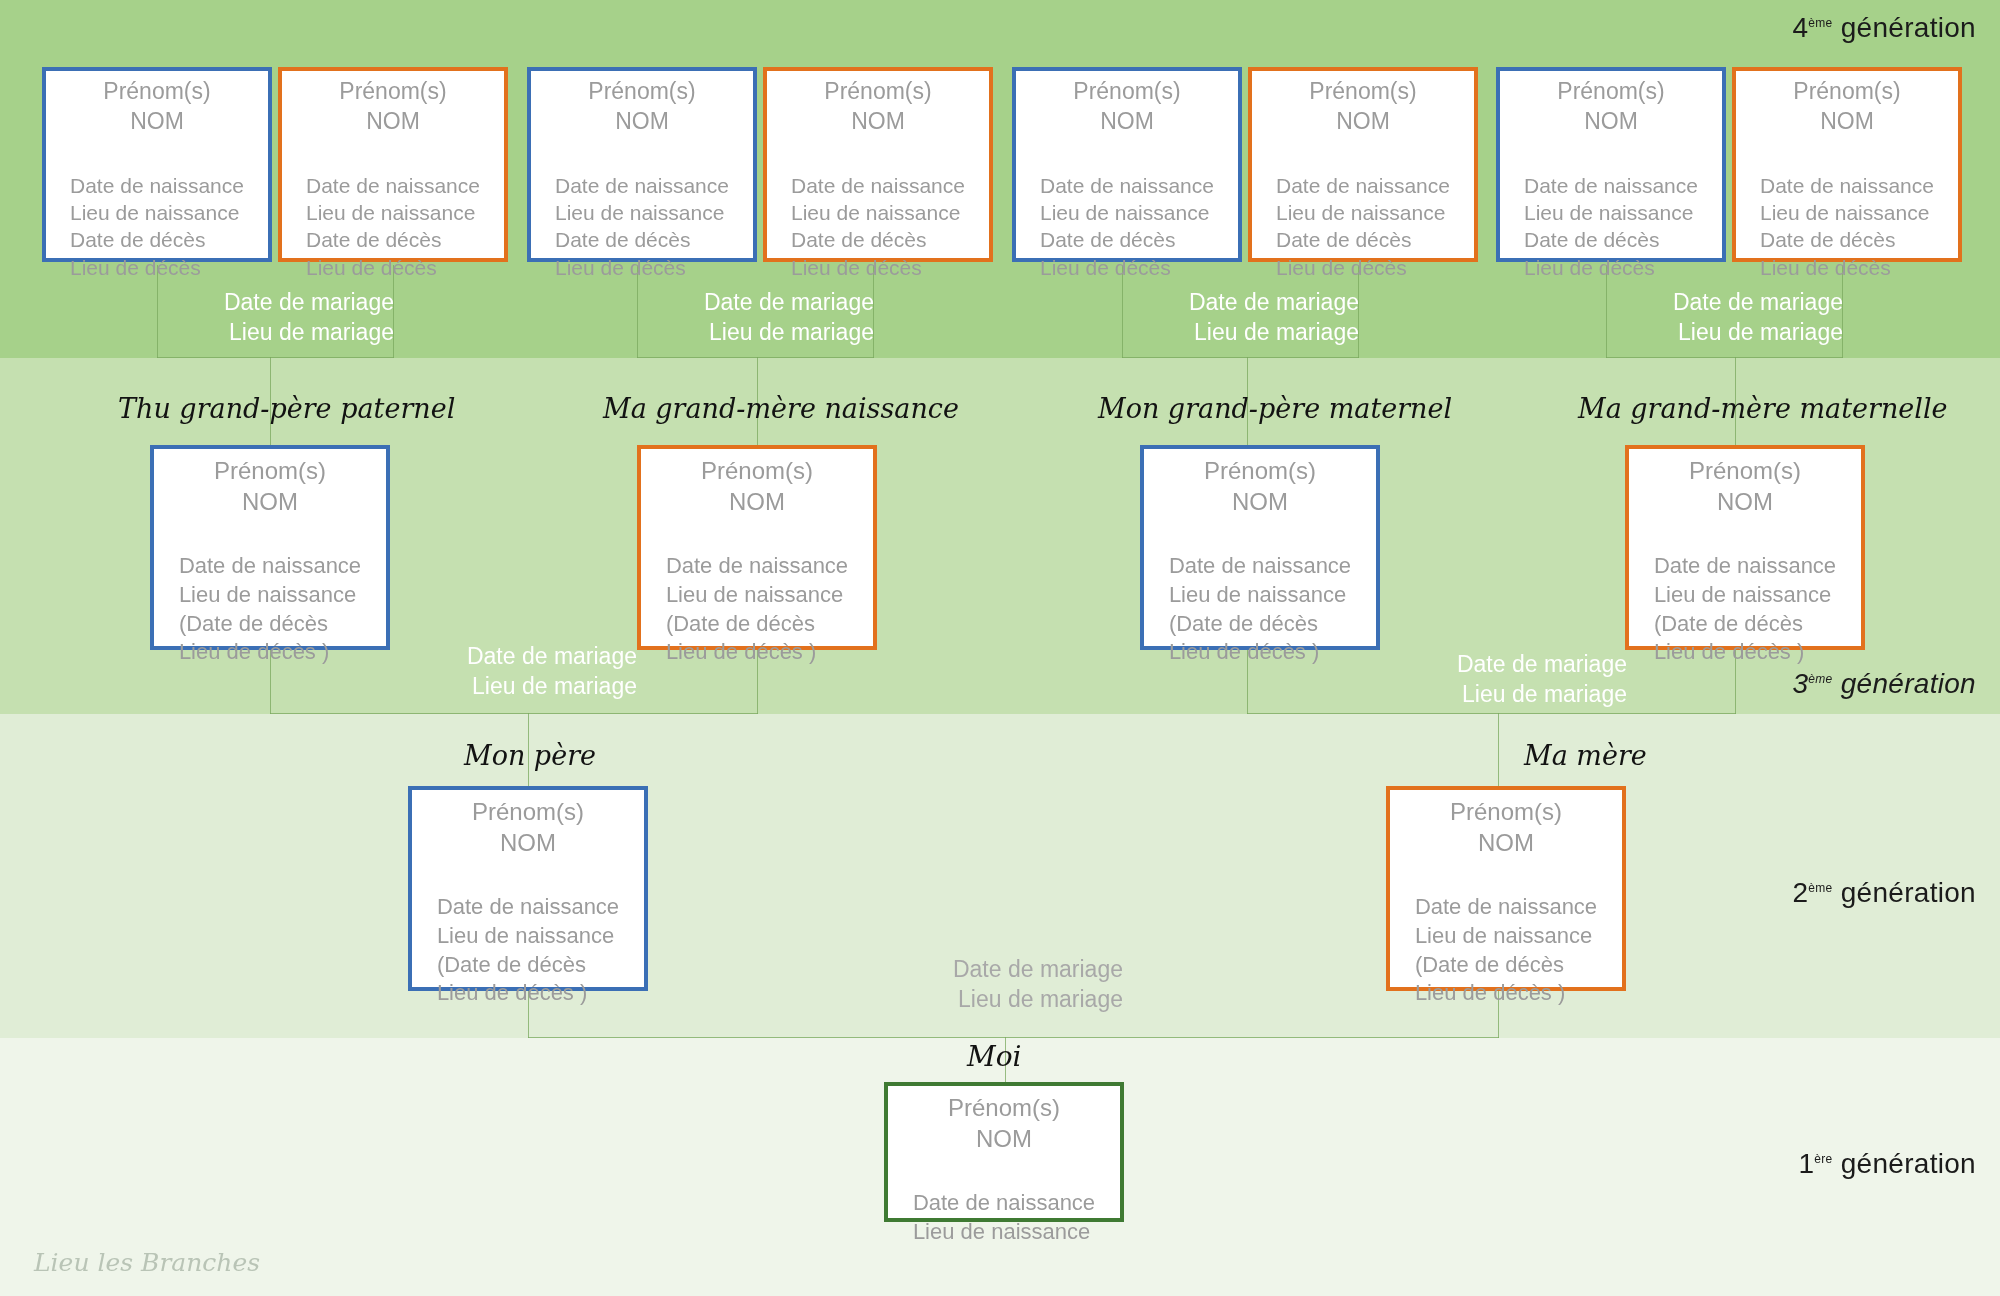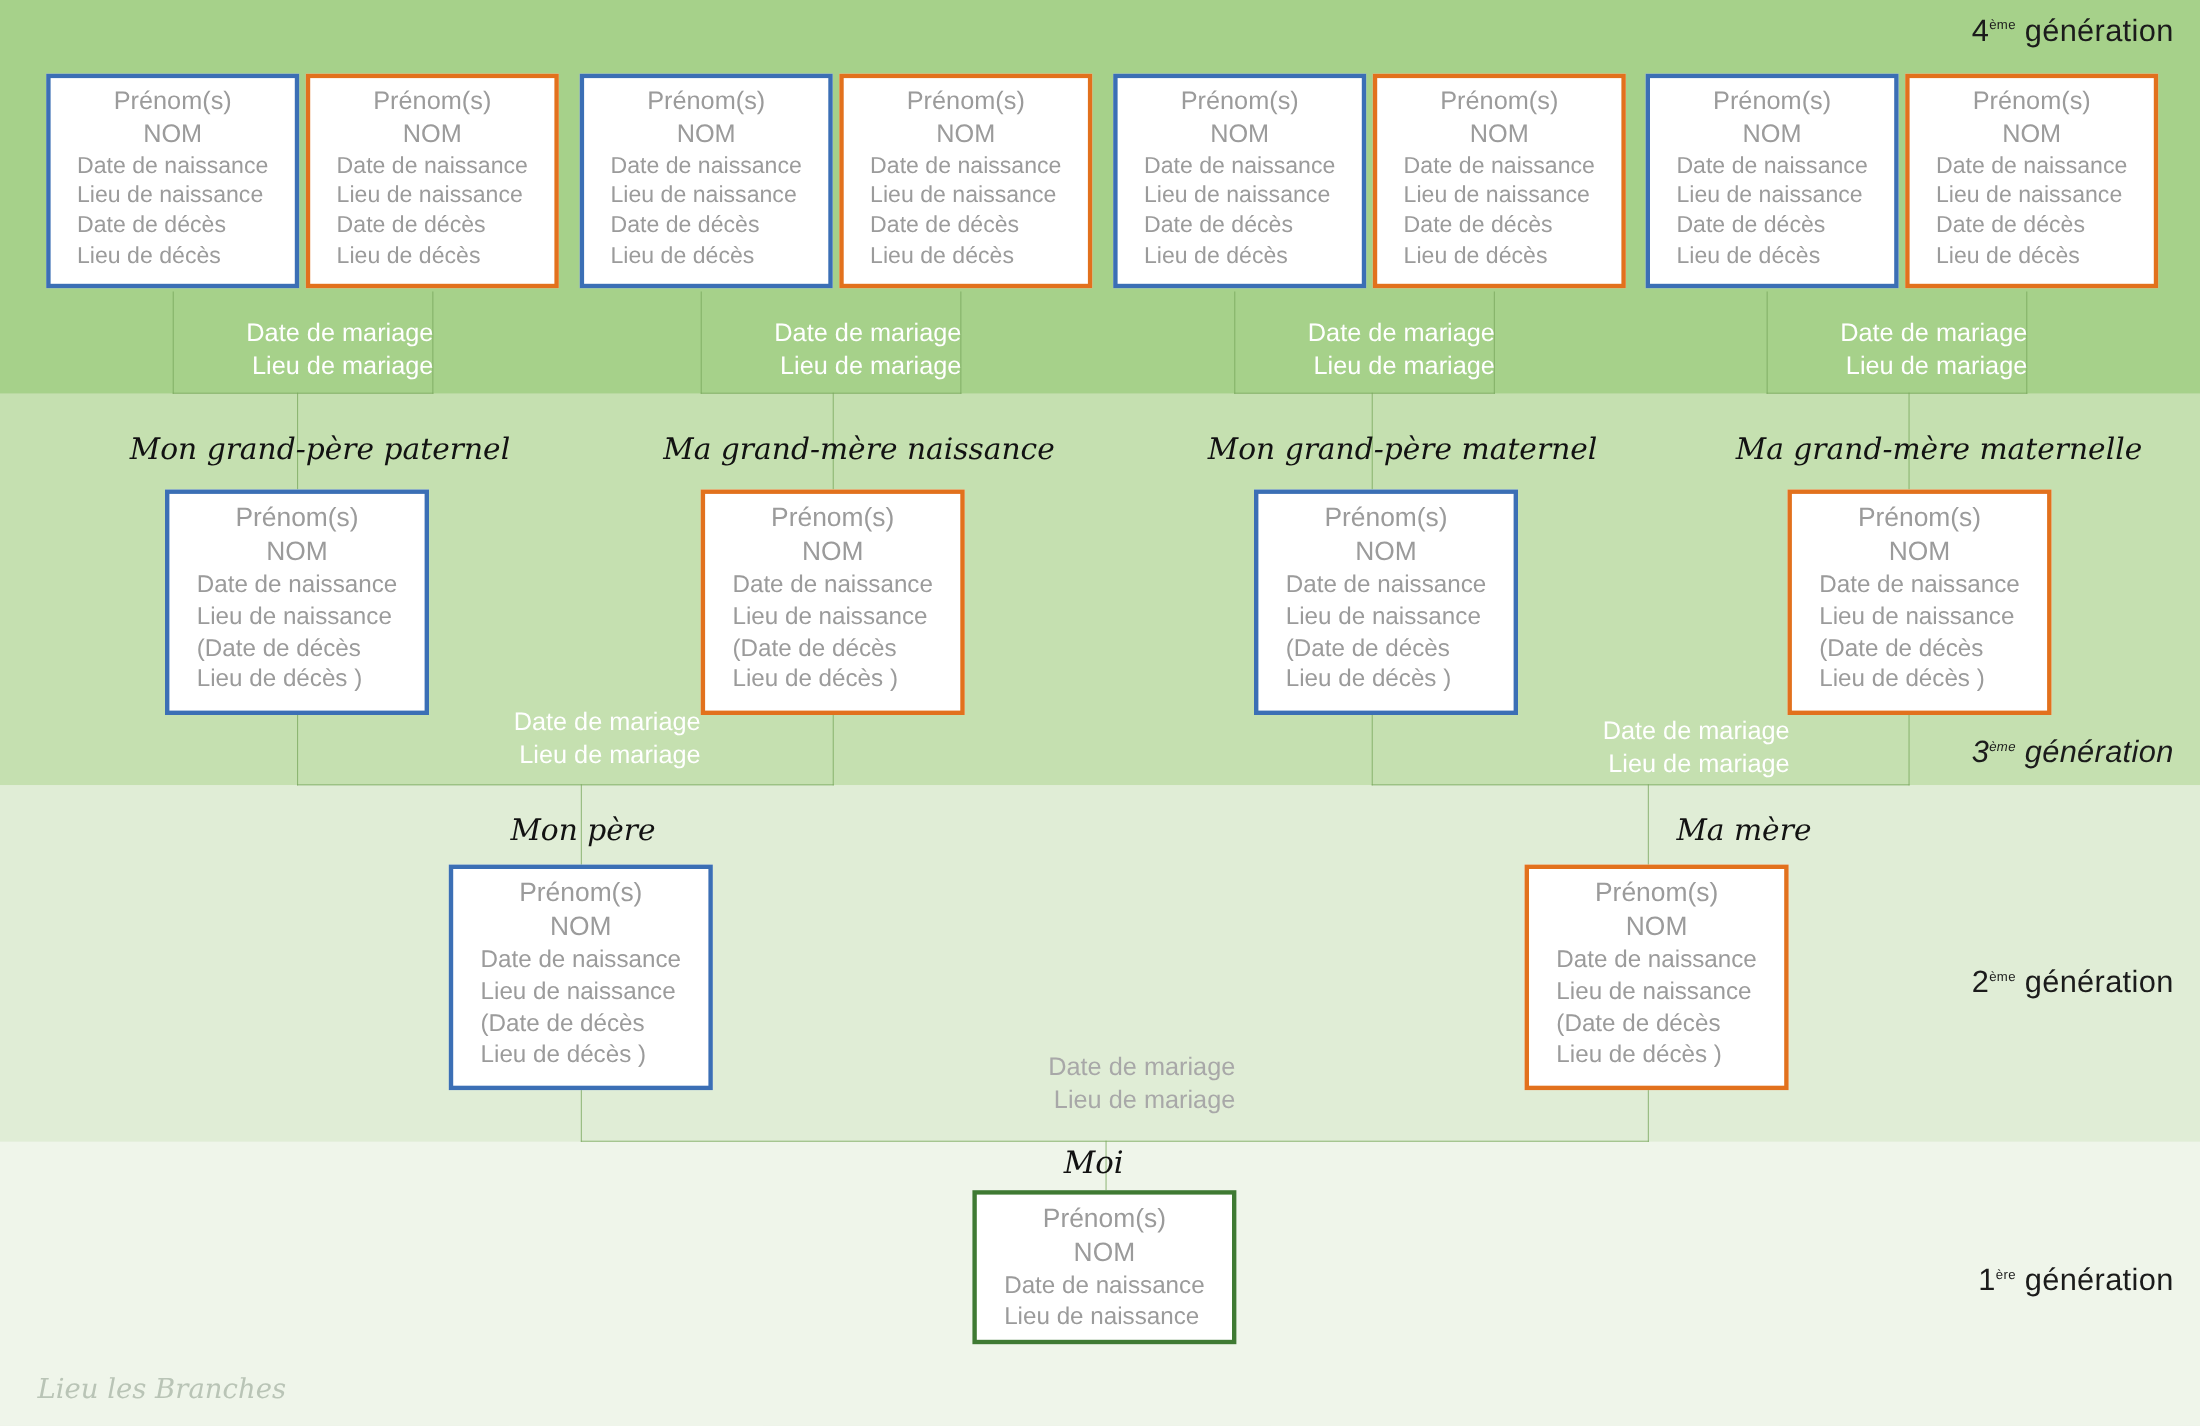--- a/index.html
+++ b/index.html
@@ -41,21 +41,21 @@
     color:#9b9b9b;
     line-height:1.30;
     padding-top:6px;
   }
   .card.blue{border-color:#3b6fb5;}
   .card.orange{border-color:#e2711d;}
   .card.green{border-color:#3f7a33;}
 
   .card .nm{display:block;text-align:center;}
   .card .det{display:block;text-align:left;}
-  .card .det-wrap{display:inline-block;text-align:left;}
+  .card .det-wrap{display:inline-block;text-align:left;margin-top:35px;}
 
   
   .g4card{width:230px;height:195px;font-size:21px;}
   .g4card .nm{font-size:23px;}
   .g4card .det{font-size:21px;}
 
   
   .g3card{width:240px;height:205px;font-size:22px;}
   .g3card .nm{font-size:24px;}
   .g3card .det{font-size:22px;}
@@ -243,21 +243,21 @@
   </div>
   <div class="marriage white" style="left:1122px;top:288px;width:237px;">
     <span>Date de mariage</span>
     <span>Lieu de mariage</span>
   </div>
   <div class="marriage white" style="left:1606px;top:288px;width:237px;">
     <span>Date de mariage</span>
     <span>Lieu de mariage</span>
   </div>
 
-  <div class="script" style="left:118px;top:393px;">Mon grand-père paternel</div>
+  <div class="script" style="left:118px;top:393px;">Thu grand-père paternel</div>
   <div class="script" style="left:603px;top:393px;">Ma grand-mère naissance</div>
   <div class="script" style="left:1098px;top:393px;">Mon grand-père maternel</div>
   <div class="script" style="left:1578px;top:393px;">Ma grand-mère maternelle</div>
 
   <div class="card g3card blue" style="left:150px;top:445px;">
     <span class="nm">Prénom(s)</span>
     <span class="nm">NOM</span>
     <span class="det-wrap">
       <span class="det">Date de naissance</span>
       <span class="det">Lieu de naissance</span>

